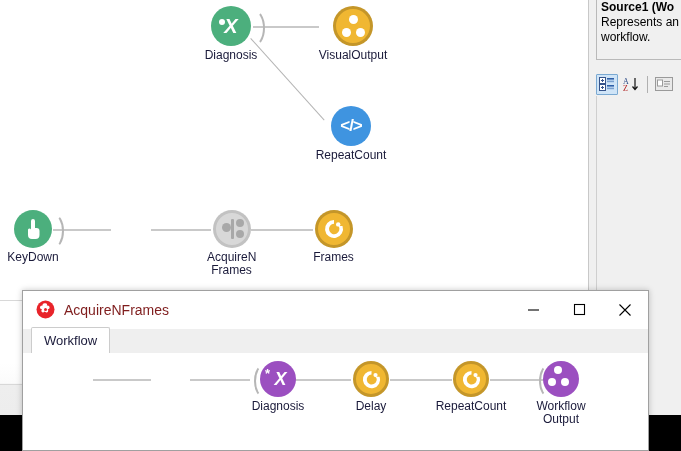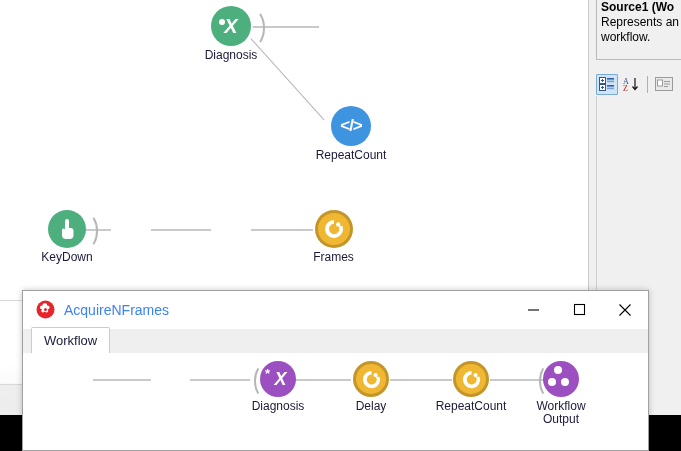--- a/index.html
+++ b/index.html
@@ -89,21 +89,21 @@
   .dialog{
     position:absolute;left:22px;top:290px;width:627px;height:161px;
     background:#ffffff;border:1px solid #a0a0a0;box-sizing:border-box;
     box-shadow:0 0 6px rgba(0,0,0,.22);
   }
   .dlg-title{
     height:37px;display:flex;align-items:center;
     background:#ffffff;border-bottom:1px solid transparent;
   }
   .dlg-icon{width:19px;height:19px;margin-left:13px;margin-right:9px;position:relative;}
-  .dlg-name{font-size:14px;color:#3b82f6;}
+  .dlg-name{font-size:14px;color:#7f1d1d;}
   .dlg-btns{margin-left:auto;display:flex;height:37px;}
   .dlg-btn{
     width:46px;height:37px;display:flex;align-items:center;justify-content:center;
     font-size:15px;color:#000;
   }
   .dlg-btn svg{display:block;}
   .tabstrip{
     height:25px;background:#efefef;border-bottom:1px solid #cccccc;
     display:flex;align-items:flex-end;padding-left:8px;box-sizing:border-box;
   }
@@ -173,43 +173,65 @@
     <div class="ico" style="width:40px;height:40px;">
       <div class="circ" style="width:40px;height:40px;background:#4caf7d;">
         <span class="g-x" style="font-size:20px;">X</span>
         <span class="dot" style="width:6px;height:6px;background:#fff;left:8px;top:13px;"></span>
       </div>
       <div class="arc" style="width:20px;height:34px;left:30px;top:3px;"></div>
     </div>
     <div class="lbl">Diagnosis</div>
   </div>
 
+  <div class="node" style="left:313px;top:6px;width:80px;">
+    <div class="ico" style="width:40px;height:40px;">
+      <div class="circ ring" style="width:40px;height:40px;background:#f0b732;">
+        <span class="dot" style="width:9px;height:9px;background:#fff;left:13px;top:6px;"></span>
+        <span class="dot" style="width:9px;height:9px;background:#fff;left:6px;top:19px;"></span>
+        <span class="dot" style="width:9px;height:9px;background:#fff;left:20px;top:19px;"></span>
+      </div>
+    </div>
+    <div class="lbl">VisualOutput</div>
+  </div>
 
   <div class="node" style="left:312px;top:106px;width:78px;">
     <div class="ico" style="width:40px;height:40px;">
       <div class="circ" style="width:40px;height:40px;background:#3f94e0;">
         <span style="color:#fff;font-size:17px;font-weight:bold;letter-spacing:-1px;">&lt;/&gt;</span>
       </div>
     </div>
     <div class="lbl">RepeatCount</div>
   </div>
 
-  <div class="node" style="left:0px;top:210px;width:66px;padding-left:34px;">
+  <div class="node" style="left:0px;top:210px;width:66px;">
     <div class="ico" style="width:38px;height:38px;">
       <div class="circ" style="width:38px;height:38px;background:#4caf7d;">
         <svg width="20" height="22" viewBox="0 0 20 22">
           <path d="M8 3a2 2 0 0 1 4 0v7h1.5a3 3 0 0 1 3 3v4a4 4 0 0 1-4 4H9a4 4 0 0 1-4-4v-5.5a1.7 1.7 0 0 1 3 0V10z" fill="#fff"></path>
         </svg>
       </div>
       <div class="arc" style="width:18px;height:32px;left:28px;top:3px;"></div>
     </div>
     <div class="lbl">KeyDown</div>
   </div>
 
 
+  <div class="node" style="left:207px;top:210px;width:49px;">
+    <div class="ico" style="width:38px;height:38px;">
+      <div class="circ ring" style="width:38px;height:38px;background:#d8d8d8;border-color:rgba(0,0,0,.10);">
+        <span class="dot" style="width:9px;height:9px;background:#a8a8a8;left:6px;top:10px;"></span>
+        <span class="bar" style="width:3px;height:20px;background:#a8a8a8;left:15px;top:6px;"></span>
+        <span class="dot" style="width:8px;height:8px;background:#a8a8a8;left:20px;top:6px;"></span>
+        <span class="dot" style="width:8px;height:8px;background:#a8a8a8;left:20px;top:17px;"></span>
+      </div>
+    </div>
+    <div class="lbl">AcquireN
+Frames</div>
+  </div>
 
   <div class="node" style="left:306px;top:210px;width:55px;">
     <div class="ico" style="width:38px;height:38px;">
       <div class="circ ring" style="width:38px;height:38px;background:#f0b732;">
         <svg width="24" height="24" viewBox="0 0 24 24">
           <path d="M12 3a9 9 0 1 0 8.5 6h-4A5.2 5.2 0 1 1 12 6.8z" fill="#fff"></path>
           <circle cx="16.2" cy="7.4" r="2.2" fill="#fff"></circle>
         </svg>
       </div>
     </div>

